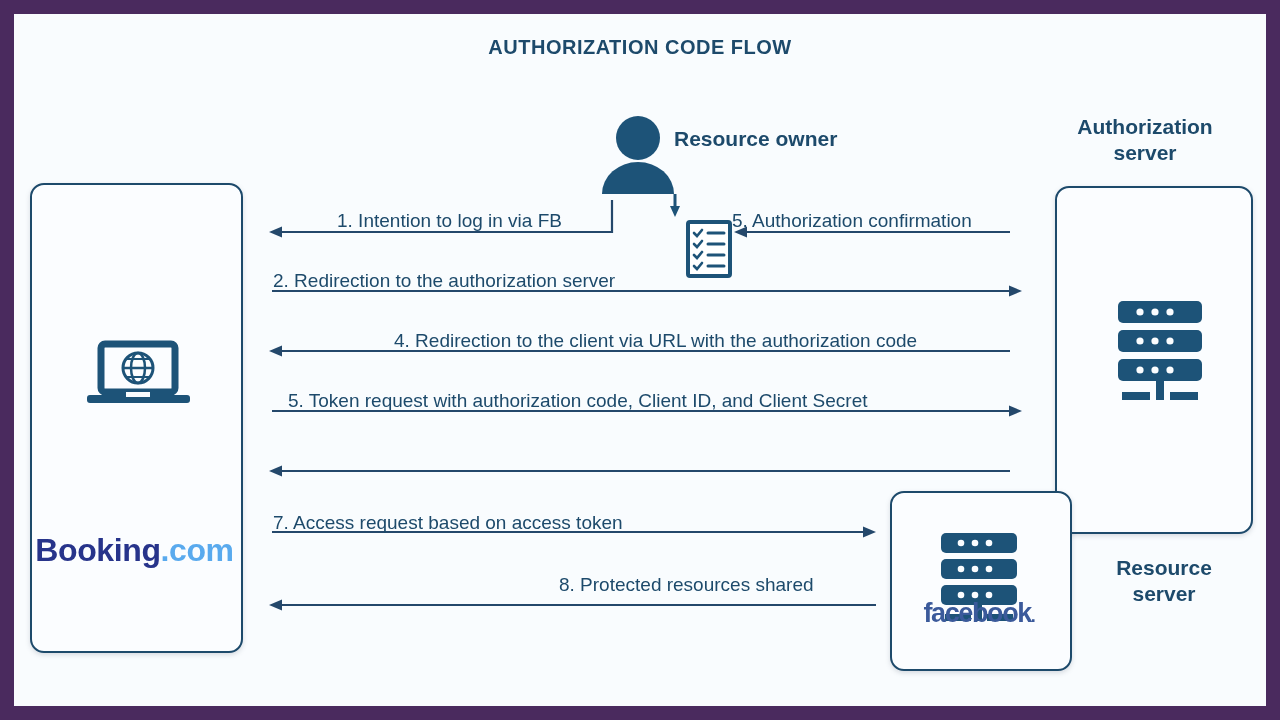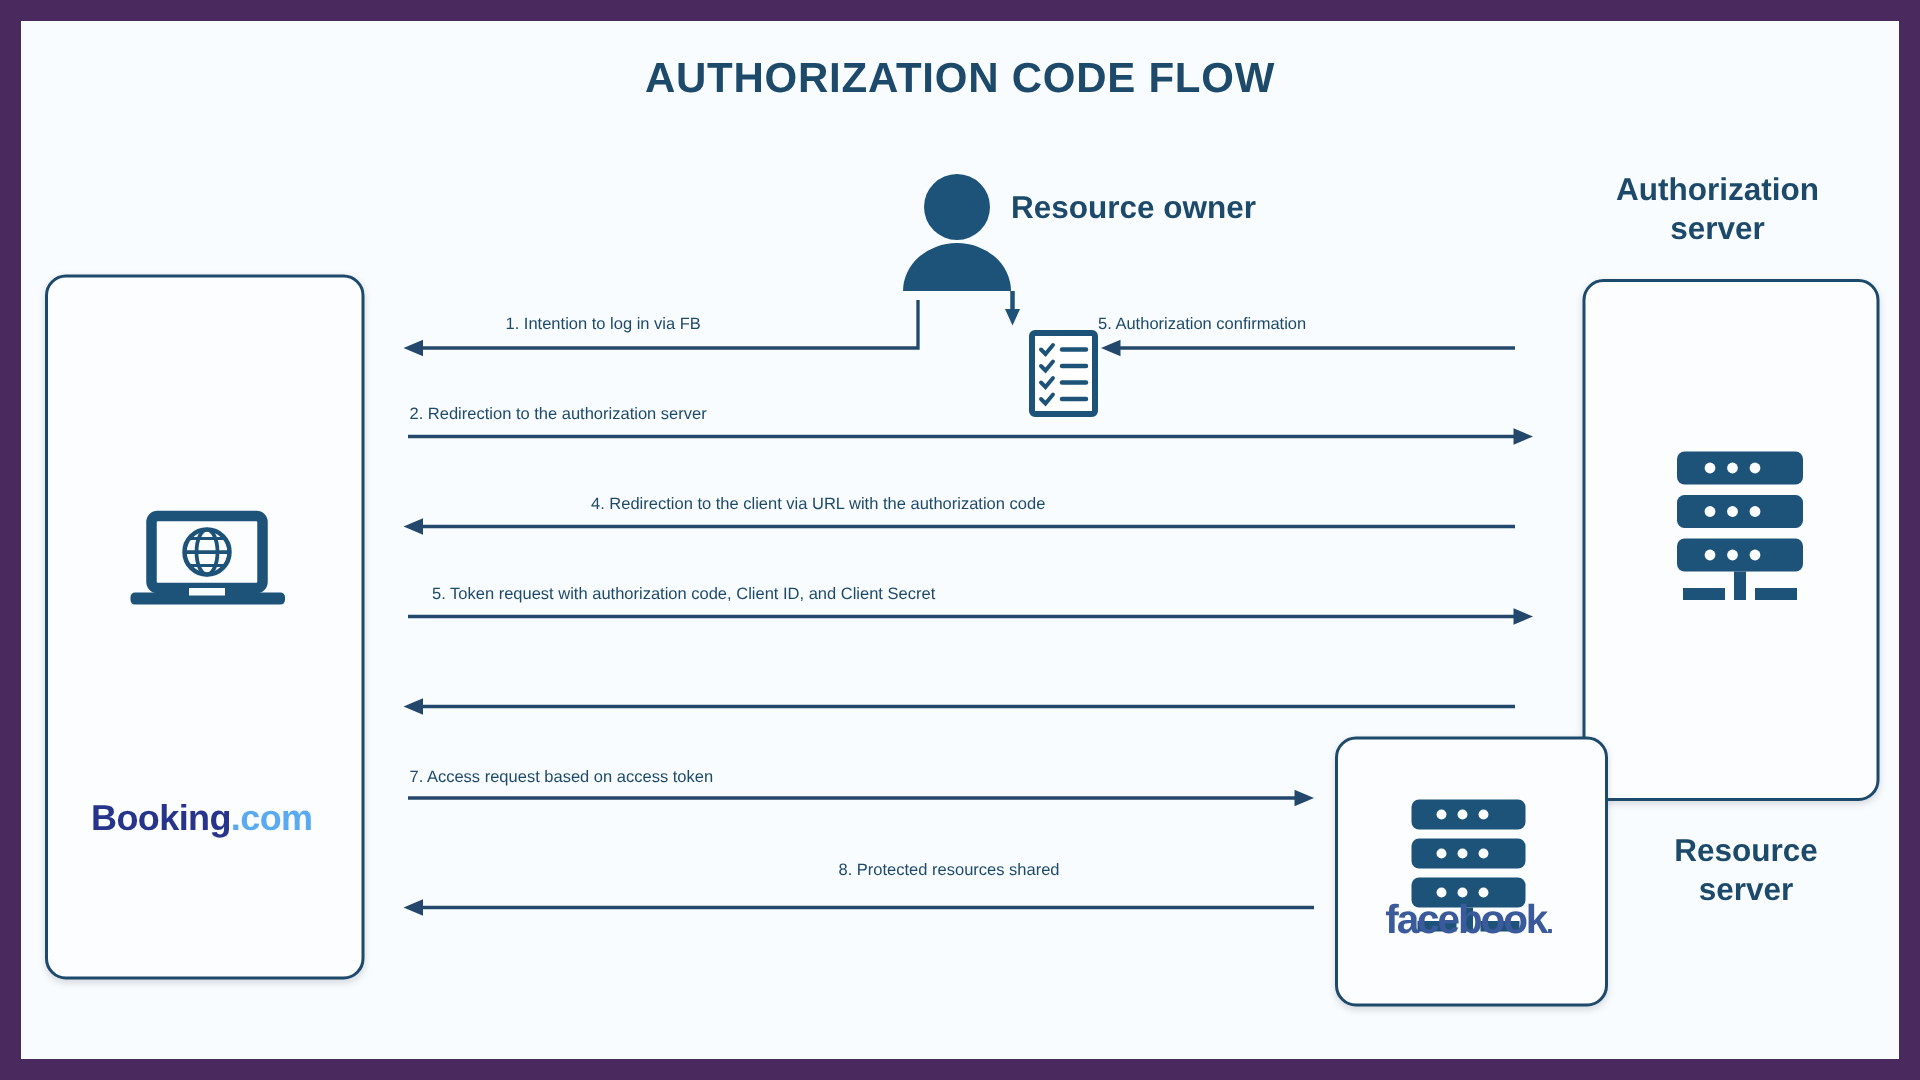--- a/index.html
+++ b/index.html
@@ -11,21 +11,21 @@
   #canvas{
     position:absolute;left:14px;top:14px;
     width:1252px;height:692px;
     background:#f9fcfe;
   }
   .abs{position:absolute;}
 
   
   #title{
     left:0;top:22px;width:1252px;text-align:center;
-    font-size:28px;letter-spacing:.5px;font-weight:600;
+    font-size:20px;letter-spacing:.5px;font-weight:600;
     color:#1d4a6b;
   }
 
   
   .col-head{
     font-size:21px;font-weight:600;color:#1d4a6b;
     text-align:center;line-height:1.25;
   }
   #oauth-head{left:10px;top:115px;width:230px;}
   #authsrv-head{left:1020px;top:100px;width:222px;}
@@ -38,36 +38,36 @@
     background:#fbfdff;
     box-shadow:0 2px 5px rgba(90,100,120,.22);
   }
   #client-box{left:16px;top:169px;width:209px;height:466px;}
   #authsrv-box{left:1041px;top:172px;width:194px;height:344px;}
   #ressrv-box{left:876px;top:477px;width:178px;height:176px;}
 
   
   #booking{
     left:16px;top:518px;width:209px;text-align:center;
-    font-size:24px;font-weight:700;letter-spacing:-.4px;
+    font-size:32px;font-weight:700;letter-spacing:-.4px;
   }
   #booking .b1{color:#27348b;}
   #booking .b2{color:#59aaee;}
 
   
   #fb{
     left:876px;top:584px;width:178px;text-align:center;
     font-size:27px;font-weight:700;letter-spacing:-1.4px;
     color:#3b5a9b;
   }
   #fb .dot{font-size:18px;}
 
   
   .step-label{
-    font-size:11px;color:#1d4a6b;white-space:nowrap;
+    font-size:19px;color:#1d4a6b;white-space:nowrap;
   }
 
   svg{display:block;}
 </style>
 </head>
 <body>
 
 <div id="canvas">
 
   <div class="abs" id="title">AUTHORIZATION CODE FLOW</div>

